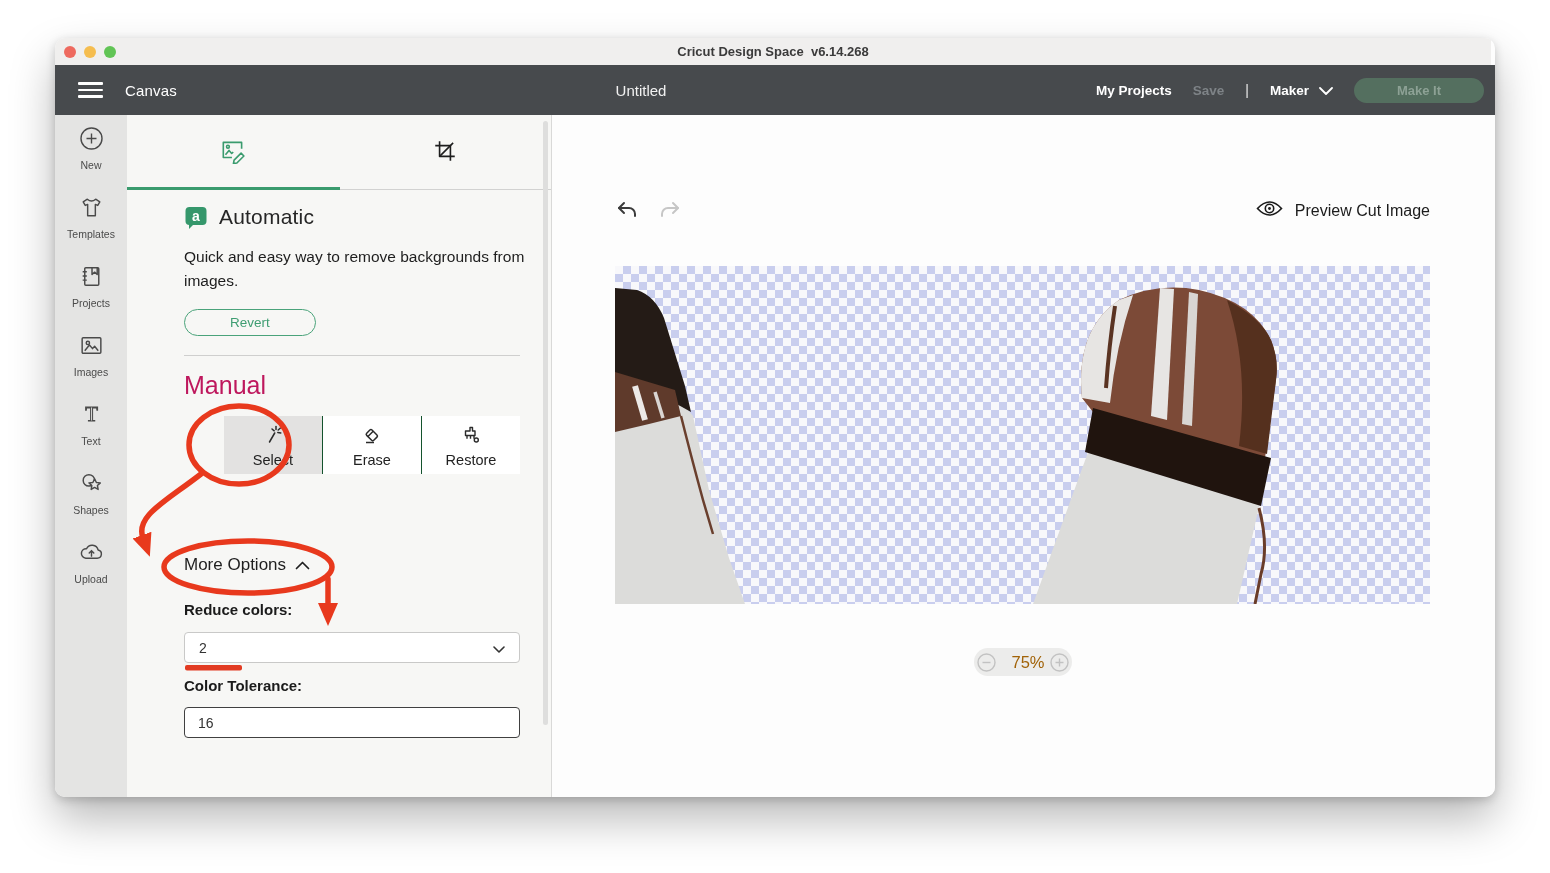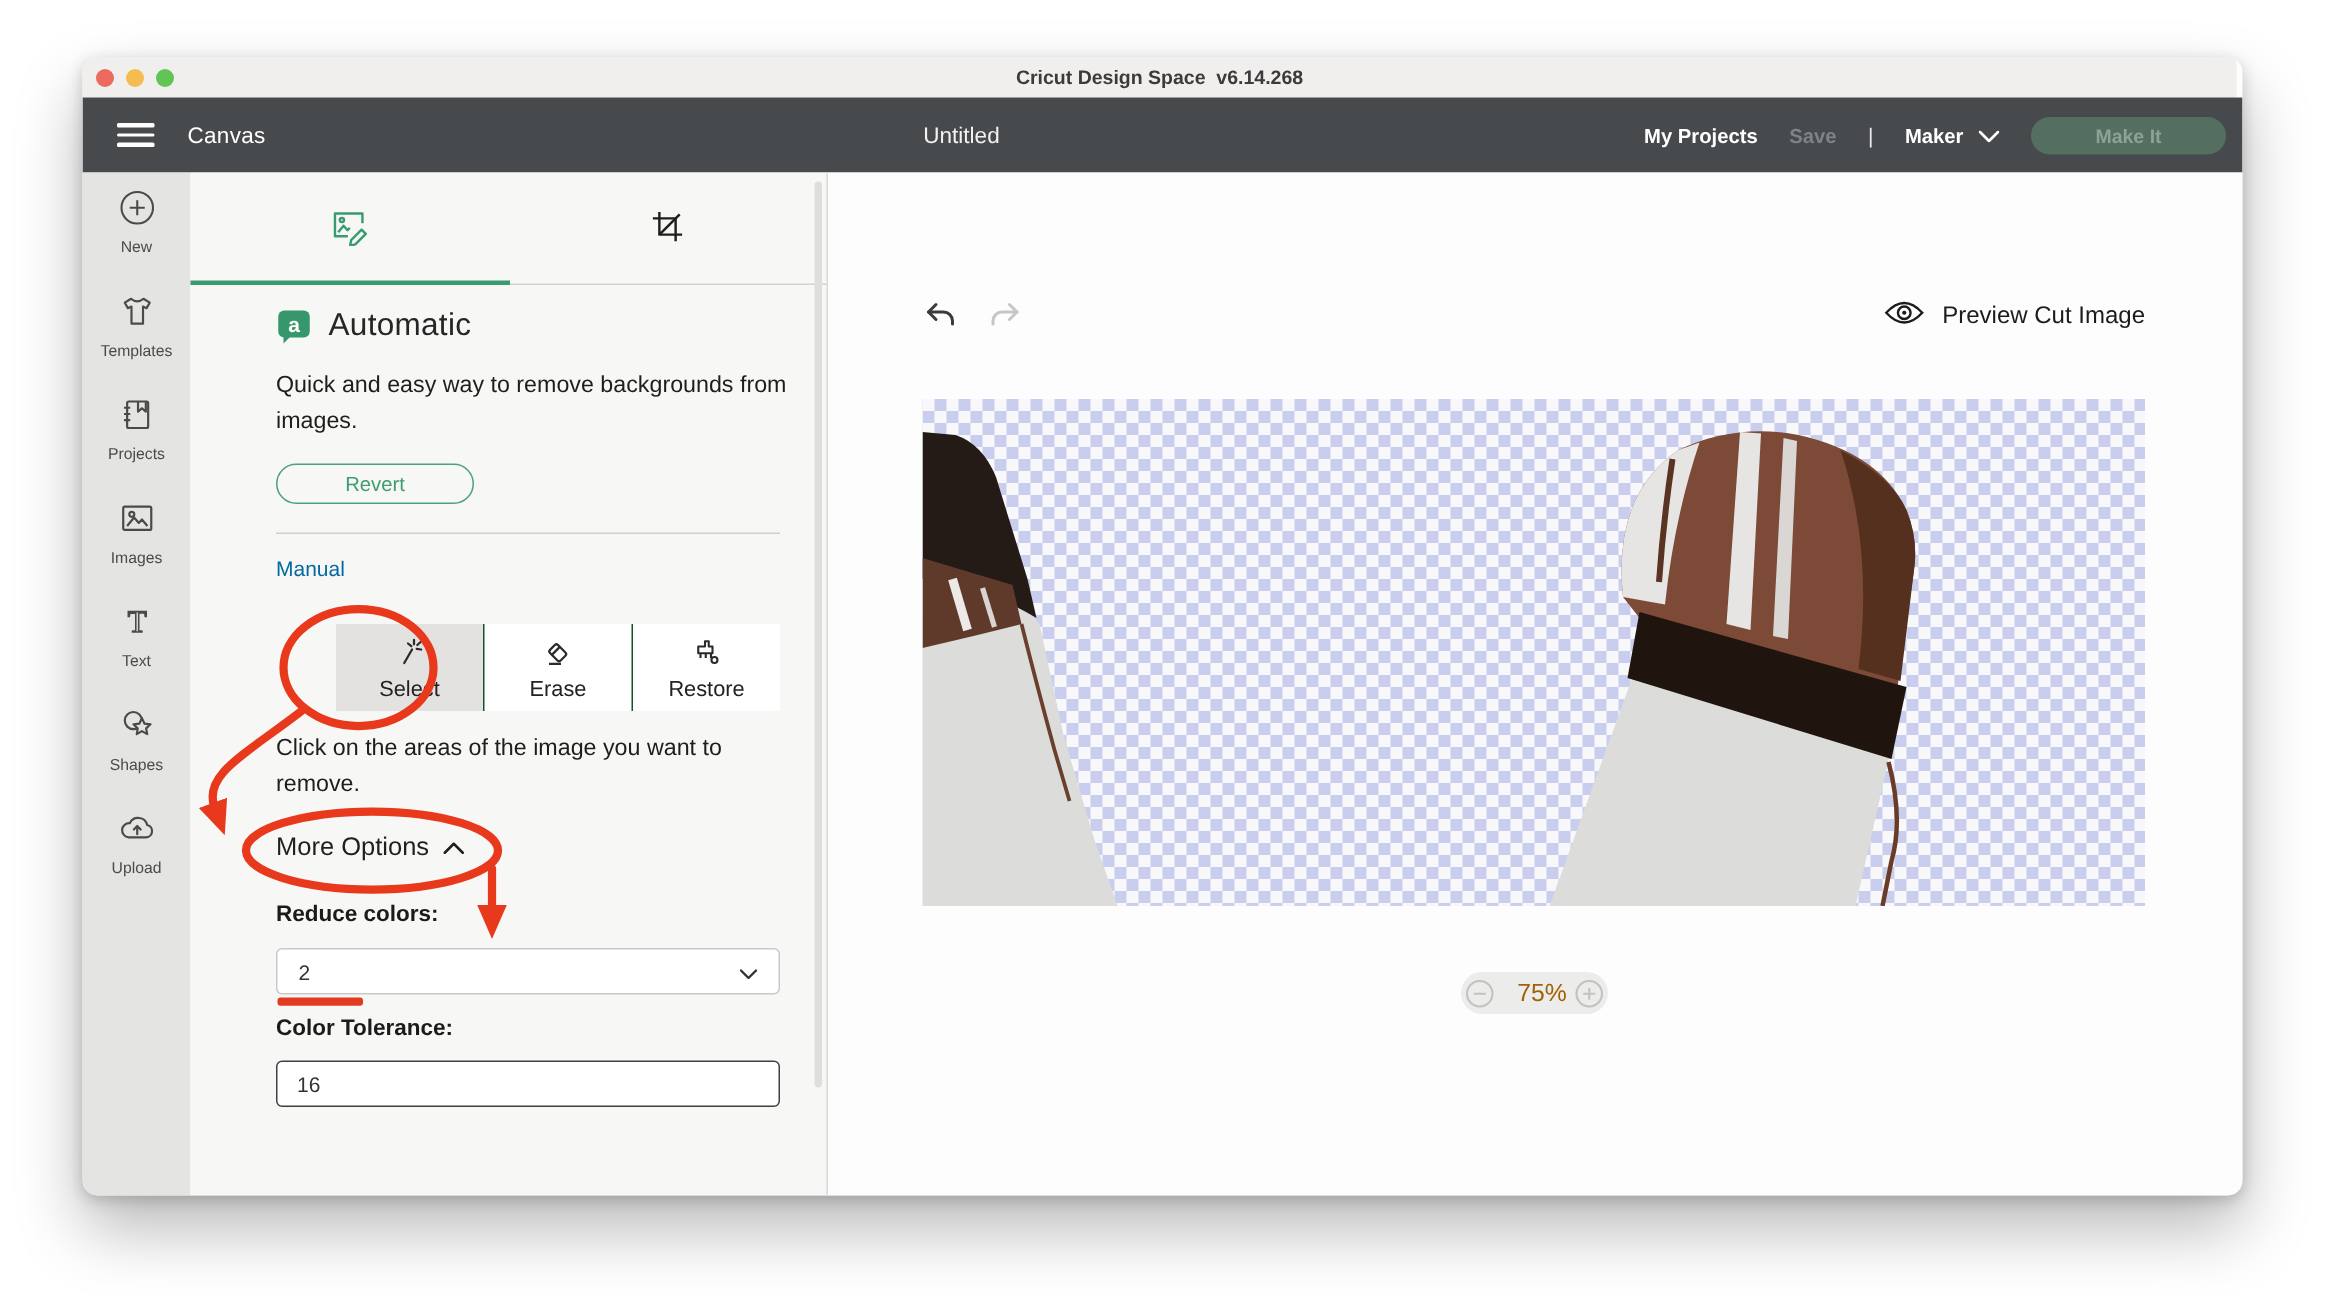--- a/index.html
+++ b/index.html
@@ -42,21 +42,21 @@
   .tabs { position:absolute; top:0; left:0; width:100%; height:75px; border-bottom:1px solid #d2d2d1; display:flex; }
   .tab { flex:1; display:flex; align-items:center; justify-content:center; cursor:pointer; background:none; border:none;}
   .tab-underline { position:absolute; left:0; top:72px; width:213px; height:3px; background:#3a9b6e; }
   .auto-head { position:absolute; left:57px; top:90px; display:flex; align-items:flex-start; gap:11px; }
   .auto-title { font-size:21px; font-weight:500; color:#262626; letter-spacing:.2px; }
   .auto-desc { position:absolute; left:57px; top:130px; width:342px; font-size:15.5px; line-height:24px; color:#1e1e1e; }
   .revert-btn { position:absolute; left:57px; top:194px; width:132px; height:27px; border-radius:14px;
                 border:1.5px solid #4aa37a; color:#3f9d72; background:transparent; font-size:13.5px;
                 font-weight:500; font-family:inherit; cursor:pointer; }
   .panel-divider { position:absolute; left:57px; top:240px; width:336px; height:1px; background:#cfcfce; }
-  .manual-title { position:absolute; left:57px; top:256px; font-size:14px; font-weight:500; color:#0369a1; }
+  .manual-title { position:absolute; left:57px; top:256px; font-size:25px; font-weight:500; color:#be185d; }
   .tools { position:absolute; left:57px; top:301px; width:336px; height:58px; display:flex;padding-left:40px; }
   .tool { flex:1; background:#fff; border:none; display:flex; flex-direction:column; align-items:center;
           justify-content:center; gap:2px; cursor:pointer; font-family:inherit; }
   .tool.selected { background:#e3e2e1; }
   .tool + .tool { border-left:1px solid #14532d; }
   .tool-label { font-size:14.5px; color:#222; }
   .hint { position:absolute; left:57px; top:372px; width:340px; font-size:15.5px; line-height:24px; color:#1e1e1e; }
   .more-options { position:absolute; left:57px; top:440px; display:flex; align-items:center; gap:9px;
                   font-size:17px; color:#1f1f1f; background:none; border:none; font-family:inherit; cursor:pointer; }
   .field-label { position:absolute; left:57px; font-size:15px; font-weight:700; color:#1b1b1b; }
@@ -264,21 +264,20 @@
         <span>
           <svg width="24" height="24" viewBox="0 0 24 24" fill="none" stroke="#2b2b2b" stroke-width="1.4" stroke-linejoin="round">
             <path d="M11,4.5 h2.5 v3.5 h2.5 v4.5 H6.5 V8 H11 Z"></path>
             <path d="M8,12.5 v3.2 M11.5,12.5 v3.2 M15,12.5 v3.2"></path>
             <circle cx="17.3" cy="17" r="2"></circle>
             </svg>
         </span>
         <span class="tool-label">Restore</span>
       </button>
     </div>
-    <p class="hint">Click on the areas of the image you want to remove.</p>
 
     <button class="more-options">
       <span>More Options</span>
       <span>
         <svg width="15" height="9" viewBox="0 0 15 9">
             <polyline points="1.5,7.5 7.5,1.5 13.5,7.5" fill="none" stroke="#1f1f1f" stroke-width="1.7" stroke-linecap="round" stroke-linejoin="round"></polyline>
           </svg>
       </span>
     </button>
 

